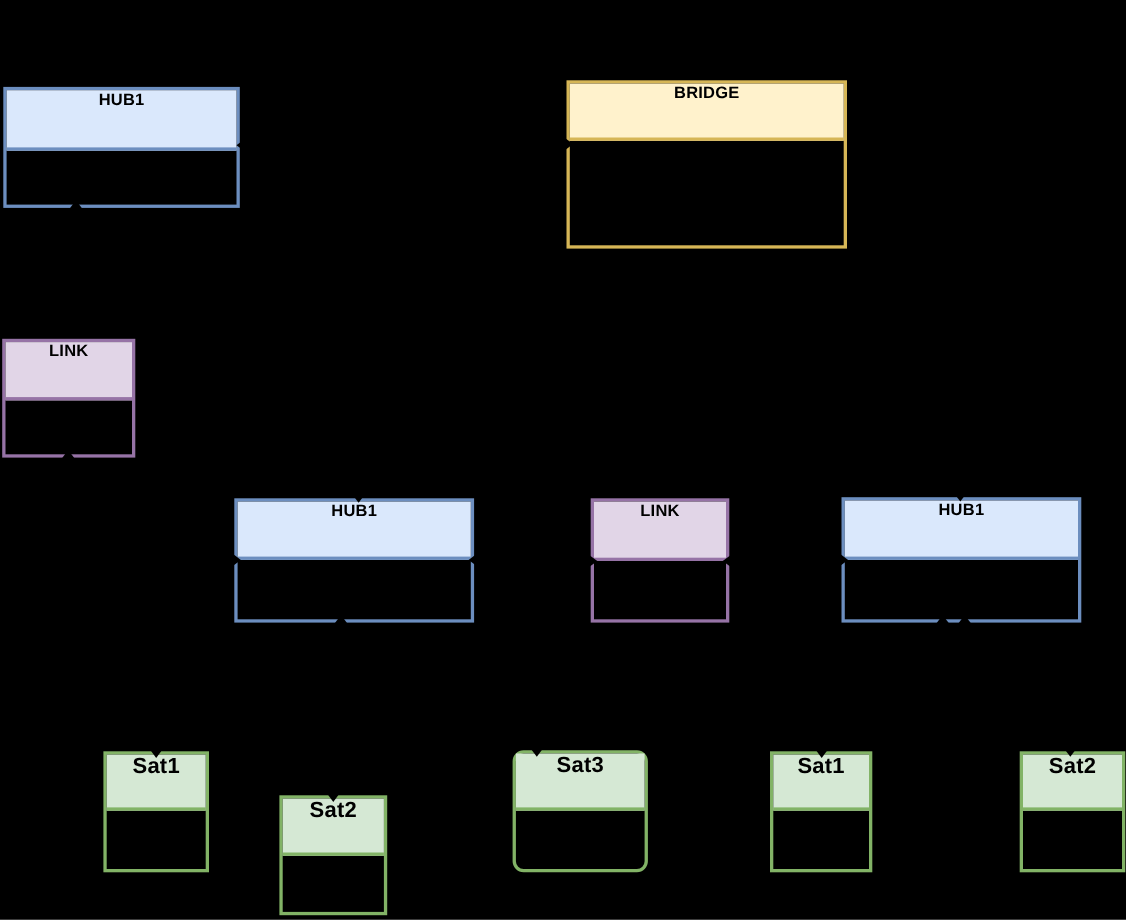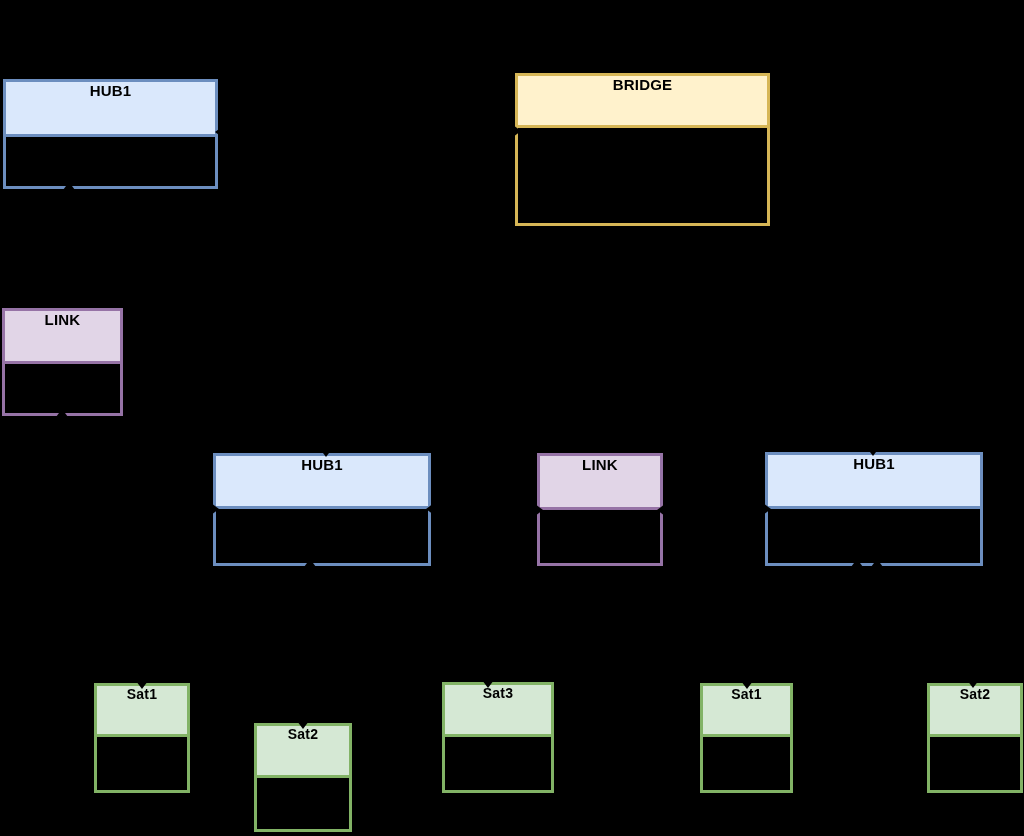--- a/index.html
+++ b/index.html
@@ -31,21 +31,21 @@
     border-bottom: 3px solid #666;
     display: flex;
     align-items: flex-start;
     justify-content: center;
     font-weight: bold;
     font-size: 15px;
     color: #000000;
     letter-spacing: 0.2px;
   }
   .sat .node-header {
-    font-size: 14px;
+    font-size: 20px;
   }
   .node-body {
     background: transparent;
   }
   .arrowhead {
     position: absolute;
     width: 0;
     height: 0;
   }
   .arrow-up    { border-left: 6px solid transparent; border-right: 6px solid transparent; border-bottom: 8px solid #000; }
@@ -107,21 +107,21 @@
     <div class="node-body"></div>
   </div>
 
   <div class="node sat" style="left: 254px; top: 723px; width: 98px; height: 109px; border-color: rgb(130, 179, 102);">
     <div class="node-header" style="height: 49px; background: rgb(213, 232, 212); border-bottom-color: rgb(130, 179, 102);">
       <span>Sat2</span>
     </div>
     <div class="node-body"></div>
   </div>
 
-  <div class="node sat" style="left: 442px; top: 682px; width: 112px; height: 111px; border-color: rgb(130, 179, 102);">
+  <div class="node sat" style="left: 466px; top: 682px; width: 123px; height: 111px; border-color: rgb(130, 179, 102); border-radius: 10px;">
     <div class="node-header" style="height: 49px; background: rgb(213, 232, 212); border-bottom-color: rgb(130, 179, 102);">
       <span>Sat3</span>
     </div>
     <div class="node-body"></div>
   </div>
 
   <div class="node sat" style="left: 700px; top: 683px; width: 93px; height: 110px; border-color: rgb(130, 179, 102);">
     <div class="node-header" style="height: 48px; background: rgb(213, 232, 212); border-bottom-color: rgb(130, 179, 102);">
       <span>Sat1</span>
     </div>

